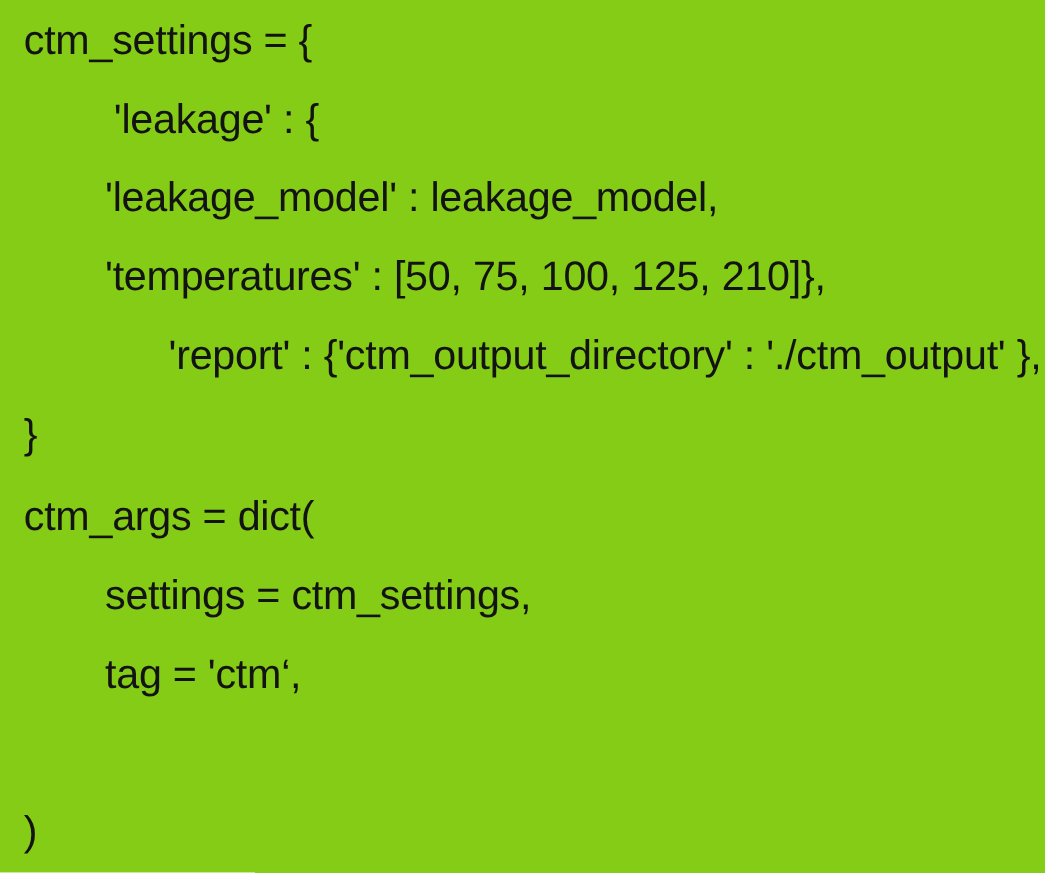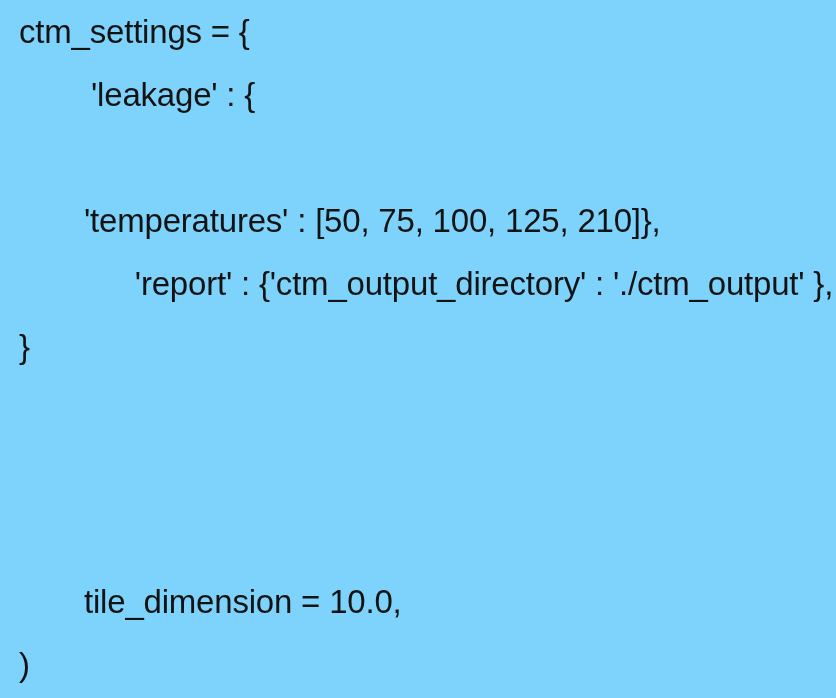--- a/index.html
+++ b/index.html
@@ -11,21 +11,21 @@
   body {
     width: 836px;
     height: 698px;
     overflow: hidden;
     font-family: "Liberation Sans", sans-serif;
   }
   #code-block {
     position: relative;
     width: 836px;
     height: 698px;
-    background: #7dd3fc;
+    background: #84cc16;
     padding: 16px;
     box-sizing: border-box;
   }
   .code-line {
     position: absolute;
     left: 0;
     width: 836px;
     height: 63px;
     line-height: 63px;
     white-space: pre;
@@ -54,18 +54,21 @@
   .row-8 { top: 507px; }
   .row-9 { top: 570px; }
   .row-10 { top: 633px; }
 </style>
 </head>
 <body>
 
 <div id="code-block">
     <div class="code-line indent-0 row-0">ctm_settings = {</div>
     <div class="code-line indent-1 row-1">'leakage' : {</div>
+    <div class="code-line indent-2 row-2">'leakage_model' : leakage_model,</div>
     <div class="code-line indent-2 row-3">'temperatures' : [50, 75, 100, 125, 210]},</div>
     <div class="code-line indent-1 row-4">'report' : {'ctm_output_directory' : './ctm_output' },</div>
     <div class="code-line indent-0 row-5">}</div>
-    <div class="code-line indent-3 row-9">tile_dimension = 10.0,</div>
+    <div class="code-line indent-0 row-6">ctm_args = dict(</div>
+    <div class="code-line indent-3 row-7">settings = ctm_settings,</div>
+    <div class="code-line indent-3 row-8">tag = 'ctm‘,</div>
     <div class="code-line indent-0 row-10">)</div>
   </div>
 
 </body></html>

